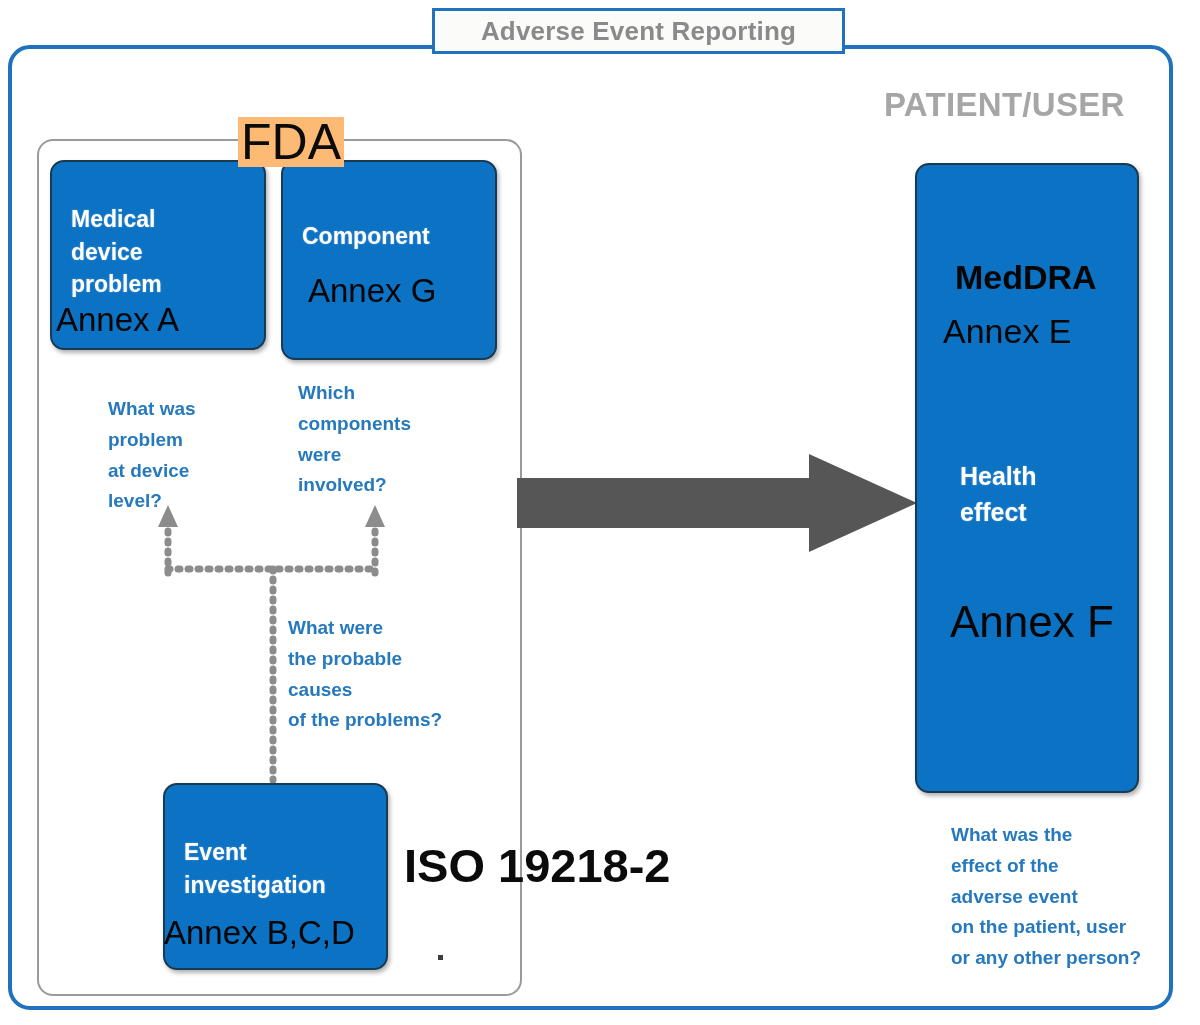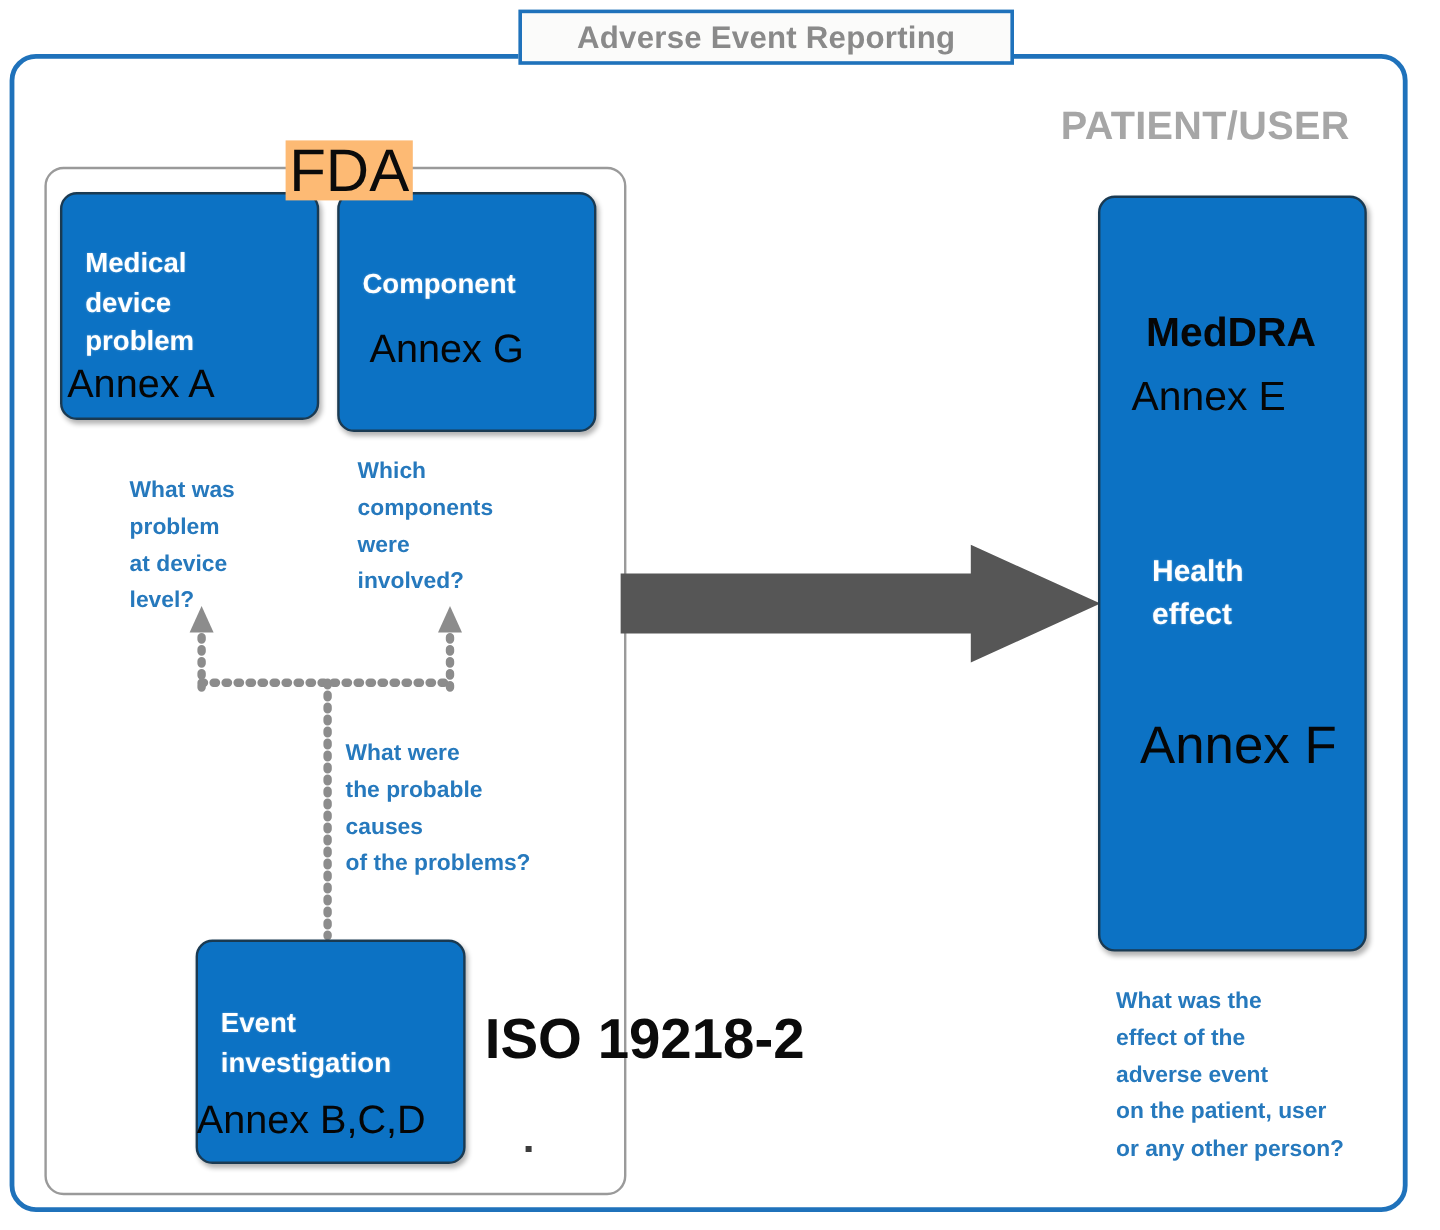--- a/index.html
+++ b/index.html
@@ -305,19 +305,19 @@
     <polygon points="0,30 292,30 292,6 400,55 292,104 292,80 0,80" fill="#565656"></polygon>
   </svg>
 
   <div class="blue-box" id="box-meddra"></div>
   <div id="meddra-title">MedDRA</div>
   <div id="annex-e">Annex E</div>
   <div id="health-effect" style="white-space: pre-line;">Health
 effect</div>
   <div id="annex-f">Annex F</div>
 
-  <div class="question" id="q-effect" style="white-space: pre-line;">What was the
+  <div class="question" id="q-effect" style="white-space: pre-line; margin-left: 21px;">What was the
 effect of the
 adverse event
 on the patient, user
 or any other person?</div>
 
 </div>
 
 </body></html>

